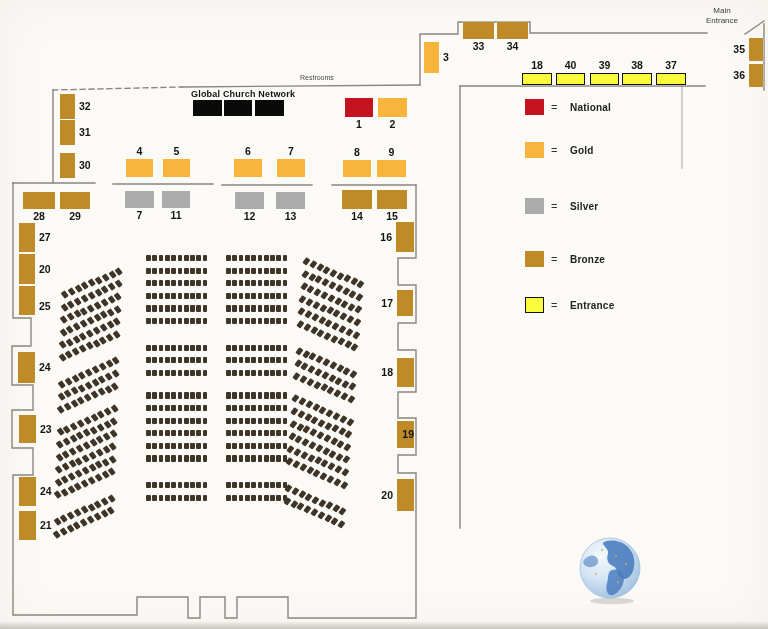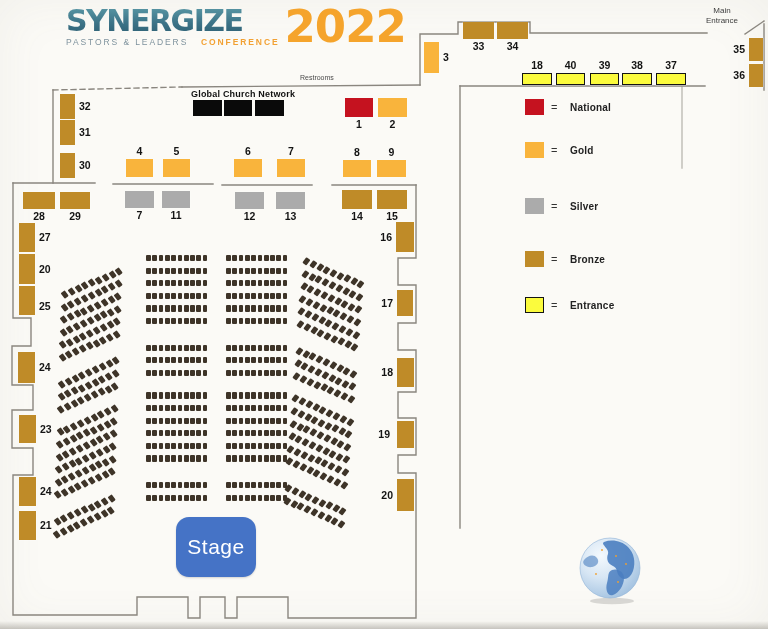--- a/index.html
+++ b/index.html
@@ -68,31 +68,20 @@
       <path d="M460,86 L460,528"></path>
       <path d="M53,90 L53,183"></path>
       <path d="M13,183 L95,183"></path>
       <path d="M113,184 L213,184"></path>
       <path d="M222,185 L312,185"></path>
       <path d="M332,185 L416,185"></path>
       <path d="M13,183 L13,318 L31,318 L31,346 L12,346 L12,385 L33,385 L33,410 L12,410 L12,448 L33,448 L33,475 L13,475 L13,615 L137,615 L137,597 L188,597 L188,618 L200,618 L200,597 L225,597 L225,618 L237,618 L237,597 L288,597 L288,618 L416,618 L416,473 L398,473 L398,455 L416,455 L416,418 L398,418 L398,392 L416,392 L416,350 L398,350 L398,323 L416,323 L416,285 L398,285 L398,258 L416,258 L416,185"></path>
     </g>
   </svg>
 
-  <div class="abs" id="title">
-    <div id="brand-col">
-      <div id="brand">SYNERGIZE</div>
-      <div id="subtitle-row">
-        <span>PASTORS &amp; LEADERS</span>
-        <span>&nbsp;</span>
-        <span id="subtitle-accent">CONFERENCE</span>
-      </div>
-    </div>
-    <div id="year">2022</div>
-  </div>
 
   <div class="abs tinylabel" id="restrooms">Restrooms</div>
   <div class="abs" id="main-entrance">
     <div>Main</div>
     <div>Entrance</div>
   </div>
   <div class="abs" id="gcn-label">Global Church Network</div>
 
   <div id="booths-layer">
       <div class="booth" style="left: 345px; top: 98px; width: 28px; height: 19px; background: rgb(197, 18, 31);"></div>
@@ -125,21 +114,21 @@
       <div class="booth-label" style="left: 357px; top: 210px; transform: translateX(-50%);">14</div>
       <div class="booth" style="left: 377px; top: 190px; width: 30px; height: 19px; background: rgb(191, 139, 40);"></div>
       <div class="booth-label" style="left: 392px; top: 210px; transform: translateX(-50%);">15</div>
       <div class="booth" style="left: 396px; top: 222px; width: 18px; height: 30px; background: rgb(191, 139, 40);"></div>
       <div class="booth-label" style="left: 392px; top: 230.5px; transform: translateX(-100%);">16</div>
       <div class="booth" style="left: 397px; top: 290px; width: 16px; height: 26px; background: rgb(191, 139, 40);"></div>
       <div class="booth-label" style="left: 393px; top: 296.5px; transform: translateX(-100%);">17</div>
       <div class="booth" style="left: 397px; top: 358px; width: 17px; height: 29px; background: rgb(191, 139, 40);"></div>
       <div class="booth-label" style="left: 393px; top: 366px; transform: translateX(-100%);">18</div>
       <div class="booth" style="left: 397px; top: 421px; width: 17px; height: 27px; background: rgb(191, 139, 40);"></div>
-      <div class="booth-label" style="left: 390px; top: 428px; transform: translateX(-100%);">19</div>
+      <div class="booth-label" style="left: 414px; top: 428px; transform: translateX(-100%);">19</div>
       <div class="booth" style="left: 397px; top: 479px; width: 17px; height: 32px; background: rgb(191, 139, 40);"></div>
       <div class="booth-label" style="left: 393px; top: 488.5px; transform: translateX(-100%);">20</div>
       <div class="booth" style="left: 19px; top: 511px; width: 17px; height: 29px; background: rgb(191, 139, 40);"></div>
       <div class="booth-label" style="left: 40px; top: 519px;">21</div>
       <div class="booth" style="left: 19px; top: 477px; width: 17px; height: 29px; background: rgb(191, 139, 40);"></div>
       <div class="booth-label" style="left: 40px; top: 485px;">24</div>
       <div class="booth" style="left: 19px; top: 415px; width: 17px; height: 28px; background: rgb(191, 139, 40);"></div>
       <div class="booth-label" style="left: 40px; top: 422.5px;">23</div>
       <div class="booth" style="left: 18px; top: 352px; width: 17px; height: 31px; background: rgb(191, 139, 40);"></div>
       <div class="booth-label" style="left: 39px; top: 361px;">24</div>
@@ -832,23 +821,20 @@
         <div class="chair" style="left: 298.4px; top: 503.4px; width: 5.4px; height: 6.6px; background: rgb(62, 52, 40); transform: rotate(37deg);"></div>
         <div class="chair" style="left: 305.2px; top: 506.3px; width: 5.4px; height: 6.6px; background: rgb(62, 52, 40); transform: rotate(37deg);"></div>
         <div class="chair" style="left: 312px; top: 509.2px; width: 5.4px; height: 6.6px; background: rgb(62, 52, 40); transform: rotate(37deg);"></div>
         <div class="chair" style="left: 318.8px; top: 512.1px; width: 5.4px; height: 6.6px; background: rgb(62, 52, 40); transform: rotate(37deg);"></div>
         <div class="chair" style="left: 325.6px; top: 515px; width: 5.4px; height: 6.6px; background: rgb(62, 52, 40); transform: rotate(37deg);"></div>
         <div class="chair" style="left: 332.4px; top: 517.9px; width: 5.4px; height: 6.6px; background: rgb(62, 52, 40); transform: rotate(37deg);"></div>
         <div class="chair" style="left: 339.2px; top: 520.8px; width: 5.4px; height: 6.6px; background: rgb(62, 52, 40); transform: rotate(37deg);"></div>
       </div>
     </div>
 
-  <div class="abs" id="stage">
-    <div id="stage-label">Stage</div>
-  </div>
 
   <div id="legend-layer">
       <div class="legend-item">
         <div class="legend-swatch" style="left: 525px; top: 99px; background: rgb(197, 18, 31);"></div>
         <div class="legend-eq" style="left: 551px; top: 101px;">=</div>
         <div class="legend-label" style="left: 570px; top: 102px;">National</div>
       </div>
       <div class="legend-item">
         <div class="legend-swatch" style="left: 525px; top: 142px; background: rgb(249, 180, 60);"></div>
         <div class="legend-eq" style="left: 551px; top: 144px;">=</div>

